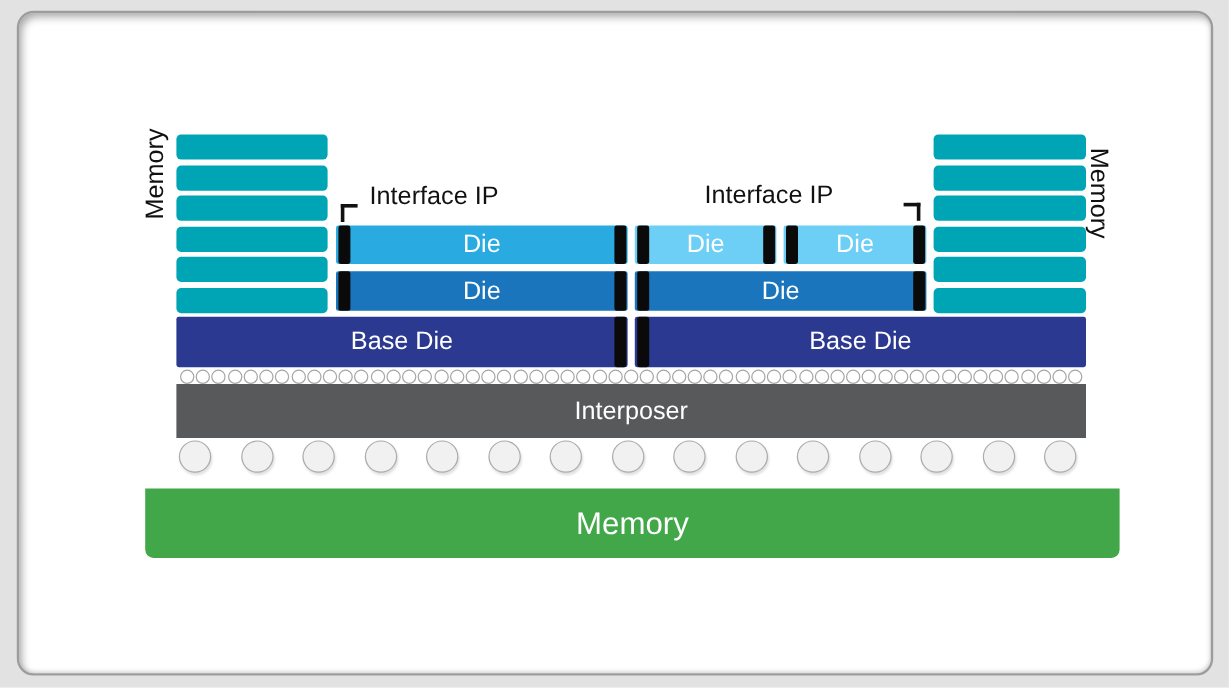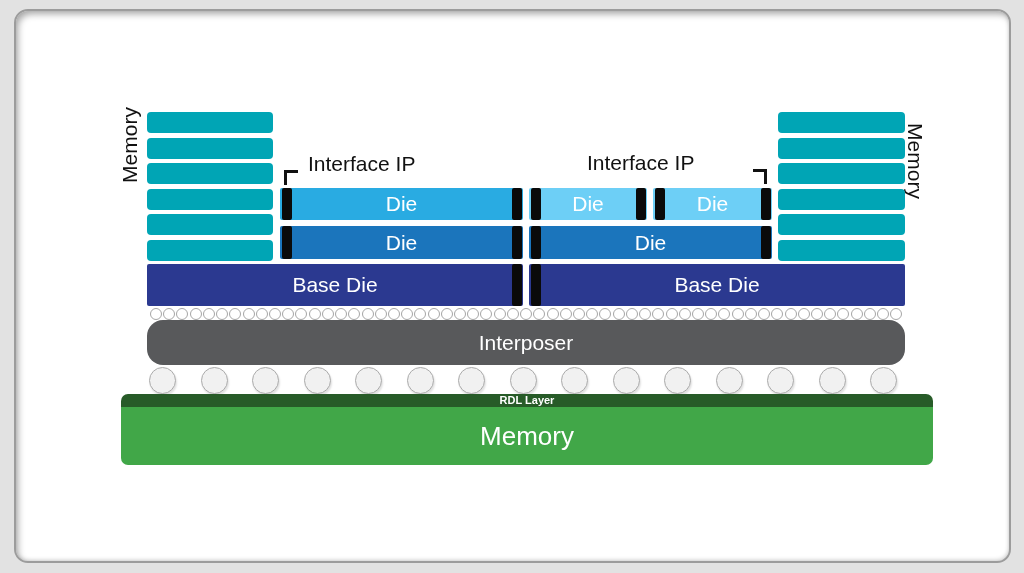--- a/index.html
+++ b/index.html
@@ -72,21 +72,21 @@
     display:flex; justify-content:space-between; align-items:center;
   }
   .solder-bump {
     width:27px; height:27px; border-radius:50%; background:#f1f1f1;
     border:1.5px solid #ababab; box-shadow:1px 2px 2px rgba(0,0,0,.12); flex:none;
   }
 
   
   .interposer {
     position:absolute; left:147px; top:320px; width:758px; height:45px;
-    border-radius:16px; display:flex; align-items:center; justify-content:center;
+    border-radius:0; display:flex; align-items:center; justify-content:center;
     color:#fff; font-size:21px;
   }
   .rdl {
     position:absolute; left:121px; top:394px; width:812px; height:13px;
     border-radius:7px 7px 0 0; text-align:center; color:#fff;
     font-size:11px; font-weight:bold; line-height:13px; z-index:3;
   }
   .package {
     position:absolute; left:121px; top:407px; width:812px; height:58px;
     border-radius:0 0 7px 7px; display:flex; align-items:center; justify-content:center;
@@ -235,20 +235,17 @@
       <div class="solder-bump"></div>
       <div class="solder-bump"></div>
       <div class="solder-bump"></div>
       <div class="solder-bump"></div>
       <div class="solder-bump"></div>
       <div class="solder-bump"></div>
       <div class="solder-bump"></div>
       <div class="solder-bump"></div>
     </div>
 
-  <div class="rdl" style="background: rgb(39, 91, 40);">
-    <span>RDL Layer</span>
-  </div>
   <div class="package" style="background: rgb(65, 167, 72);">
     <span>Memory</span>
   </div>
 
 </div>
 
 </body></html>

